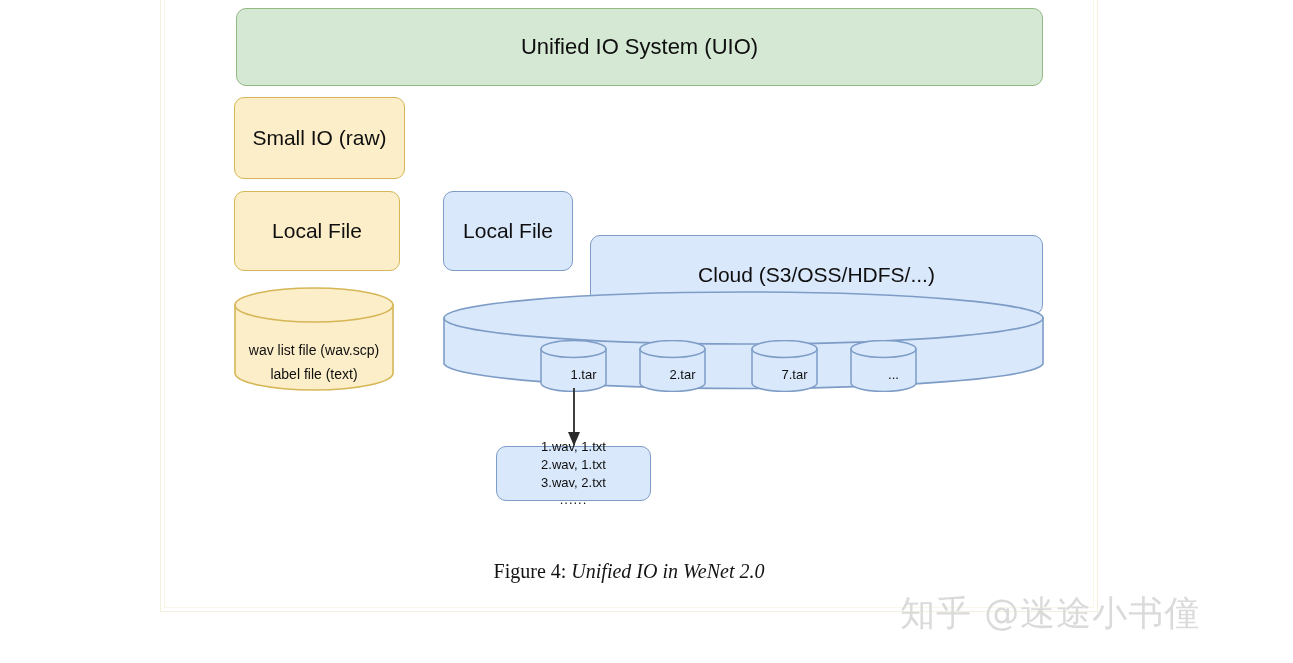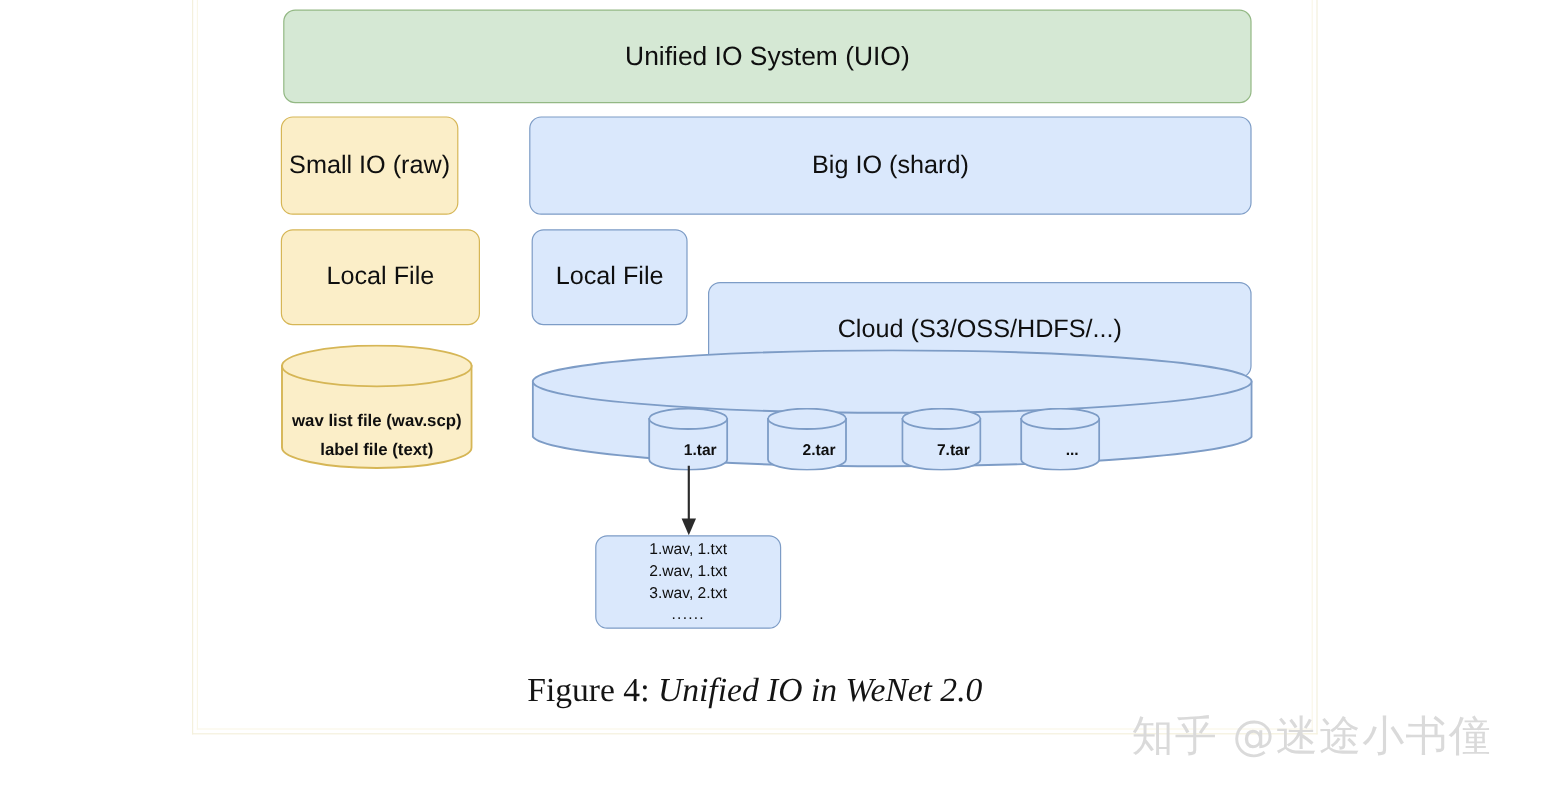--- a/index.html
+++ b/index.html
@@ -68,36 +68,35 @@
     background: #fbeec8;
     border: 1px solid #d6b656;
   }
   .blue {
     background: #dae8fc;
     border: 1px solid #7d9cc6;
   }
 
   
   #uio-box      { left: 236px; top: 8px;   width: 807px; height: 78px;  font-size: 22px; }
-  #small-io-box { left: 234px; top: 97px;  width: 148px; height: 82px;  font-size: 21px; text-align: center; }
+  #small-io-box { left: 234px; top: 97px;  width: 171px; height: 82px;  font-size: 21px; text-align: center; }
   #big-io-box   { left: 441px; top: 97px;  width: 602px; height: 82px;  font-size: 21px; }
   #local-file-y { left: 234px; top: 191px; width: 166px; height: 80px;  font-size: 21px; }
   #local-file-b { left: 443px; top: 191px; width: 130px; height: 80px;  font-size: 21px; }
   #cloud-box    { left: 590px; top: 191px; width: 453px; height: 80px;  font-size: 21px; margin-top: 44px; }
 
   
   .cyl { position: absolute; }
   .cyl svg { display: block; }
   .cyl-label {
     position: absolute;
     left: 0; right: 0;
     text-align: center;
     color: #0f0f0f;
     pointer-events: none;
-    font-weight: bold;
   }
 
   #yellow-cyl { left: 234px; top: 287px; width: 160px; height: 104px; }
   #yellow-cyl .cyl-label { font-size: 14px; }
   #yc-line1 { top: 55px; }
   #yc-line2 { top: 79px; }
 
   #big-cyl { left: 443px; top: 291px; width: 601px; height: 100px; }
 
   .mini-cyl { position: absolute; width: 67px; height: 52px; }
@@ -109,21 +108,21 @@
 
   
   #arrow { position: absolute; left: 555px; top: 388px; width: 40px; height: 62px; }
 
   
   #file-list {
     position: absolute;
     left: 496px;
     top: 446px;
     width: 155px;
-    height: 78px;
+    height: 55px;
     background: #dae8fc;
     border: 1px solid #7d9cc6;
     border-radius: 10px;
     box-sizing: border-box;
     display: flex;
     flex-direction: column;
     align-items: flex-end;
     justify-content: center;
     font-size: 13px;
     line-height: 1.38;
@@ -133,57 +132,53 @@
   .dots-row { letter-spacing: 1px; }
 
   
   #caption {
     position: absolute;
     left: 160px;
     top: 560px;
     width: 938px;
     text-align: center;
     font-family: "Liberation Serif", serif;
-    font-size: 28px;
+    font-size: 20px;
     color: #141414;
     white-space: nowrap;
   }
   #caption .cap-em { font-style: italic; }
 
   
   #watermark {
     position: absolute;
     left: 900px;
     top: 590px;
     font-size: 35px;
     color: #d9d9d9;
     font-family: "DejaVu Sans", sans-serif;
     letter-spacing: 1px;
     white-space: nowrap;
     opacity: 0.95;
-    margin-left: 43px;
   }
 </style>
 </head>
 <body>
 
 <div id="page">
 
   <div class="frame"></div>
   <div class="frame-inner"></div>
 
   <div class="box green" id="uio-box">
     <span>Unified IO System (UIO)</span>
   </div>
 
   <div class="box yellow" id="small-io-box">
     <span>Small IO (raw)</span>
-  </div>
-  <div class="box blue" id="big-io-box">
-    <span>Big IO (shard)</span>
   </div>
 
   <div class="box yellow" id="local-file-y">
     <span>Local File</span>
   </div>
   <div class="box blue" id="local-file-b">
     <span>Local File</span>
   </div>
   <div class="box blue" id="cloud-box">
     <span>Cloud (S3/OSS/HDFS/...)</span>

